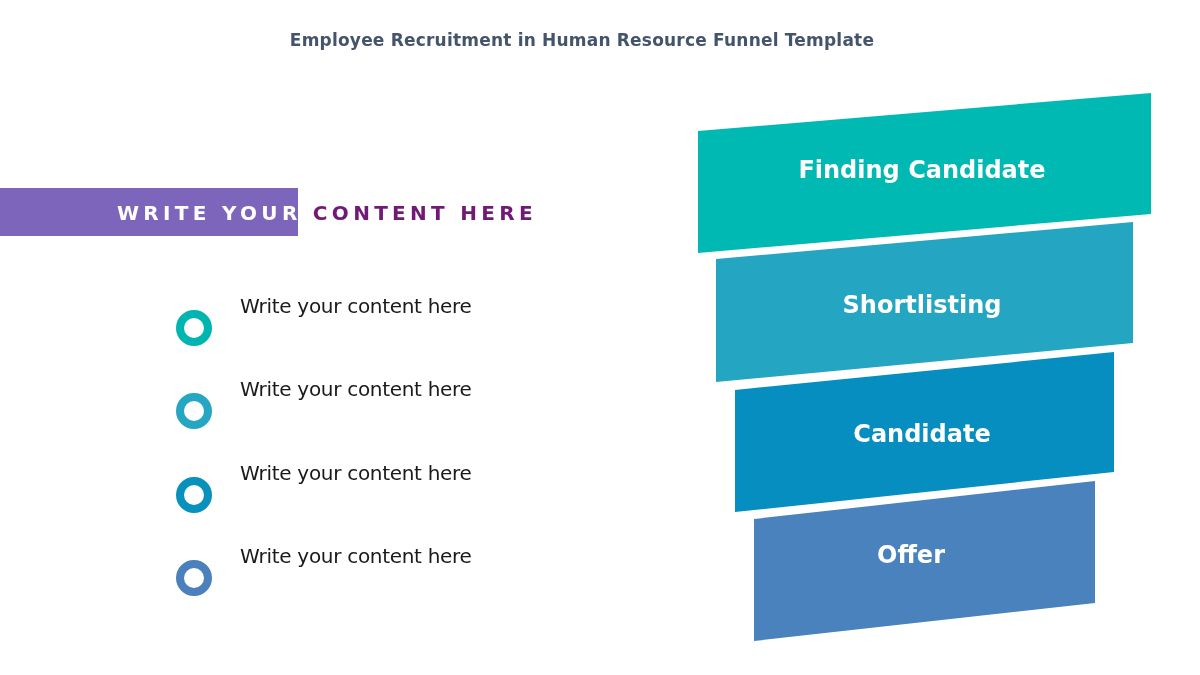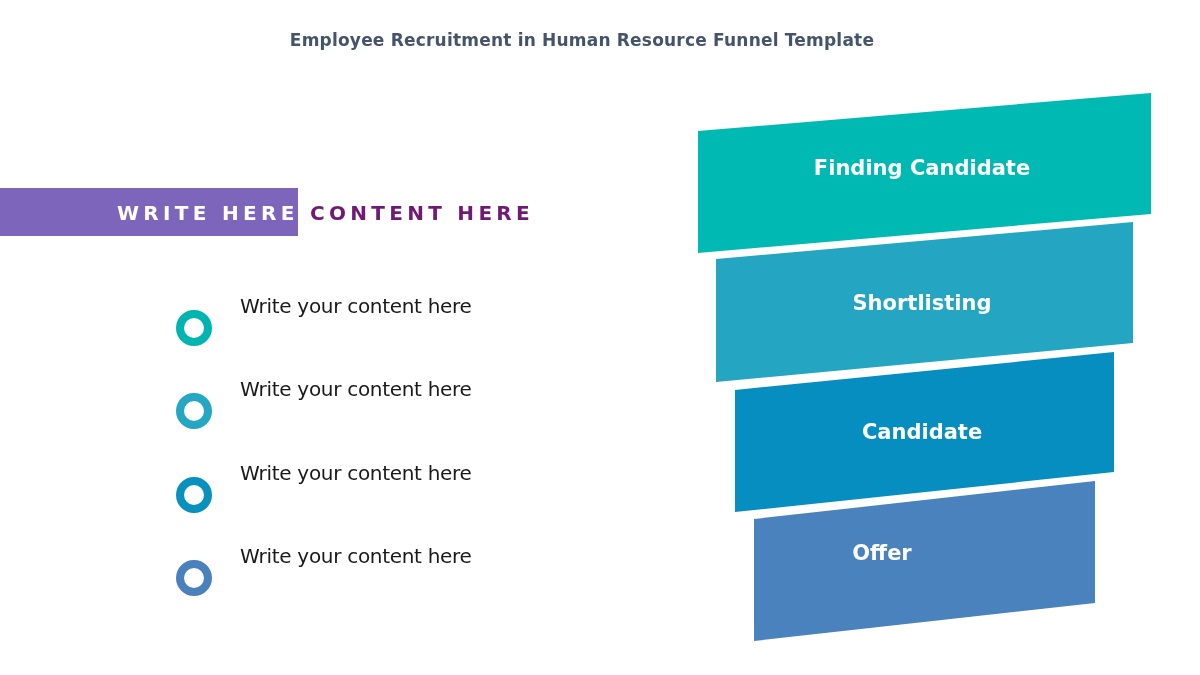--- a/index.html
+++ b/index.html
@@ -13,30 +13,30 @@
                  font-weight:bold; font-size:20px; letter-spacing:4.3px; white-space:nowrap; line-height:26px; }
   .banner-text .w { color:#ffffff; }
   .banner-text .g { color:#701a75; }
   .list-item { position:absolute; left:176px; width:360px; height:40px; }
   .ring { position:absolute; left:0; top:0; width:36px; height:36px; border-radius:50%;
           box-sizing:border-box; border:8px solid #00b5b0; }
   .item-text { position:absolute; left:64px; top:-16px; font-family:"DejaVu Sans", sans-serif;
                font-size:20px; color:#1a1a1a; white-space:nowrap; letter-spacing:-0.3px; }
   svg.funnel { position:absolute; left:0; top:0; width:1200px; height:675px; }
   .stage-label { position:absolute; width:300px; text-align:center; color:#ffffff;
-                 font-family:"DejaVu Sans", sans-serif; font-weight:bold; font-size:21px; letter-spacing:0px; }
+                 font-family:"DejaVu Sans", sans-serif; font-weight:bold; font-size:24px; letter-spacing:0px; }
 </style>
 </head>
 <body>
 
 <div class="title">Employee Recruitment in Human Resource Funnel Template</div>
 
 <div class="banner-bar"></div>
 <div class="banner-text">
-  <span class="w">WRITE HERE</span><span class="g"> CONTENT HERE</span>
+  <span class="w">WRITE YOUR</span><span class="g"> CONTENT HERE</span>
 </div>
 
 <div class="list-item" style="top:310px;">
   <div class="ring" style="border-color:#00b5b0;"></div>
   <div class="item-text">Write your content here</div>
 </div>
 <div class="list-item" style="top:393px;">
   <div class="ring" style="border-color:#25a6c3;"></div>
   <div class="item-text">Write your content here</div>
 </div>
@@ -52,13 +52,13 @@
 <svg class="funnel" viewBox="0 0 1200 675">
   <polygon points="698,131 1151,93 1151,214 698,253" fill="#00b9b3"></polygon>
   <polygon points="716,259 1133,222 1133,343 716,382" fill="#24a5c1"></polygon>
   <polygon points="735,390 1114,352 1114,472 735,512" fill="#058ebf"></polygon>
   <polygon points="754,519 1095,481 1095,603 754,641" fill="#4a82bd"></polygon>
 </svg>
 
 <div class="stage-label" style="left:772px; top:156px;">Finding Candidate</div>
 <div class="stage-label" style="left:772px; top:291px;">Shortlisting</div>
 <div class="stage-label" style="left:772px; top:420px;">Candidate</div>
-<div class="stage-label" style="left:732px; top:541px;">Offer</div>
+<div class="stage-label" style="left:761px; top:541px;">Offer</div>
 
 </body></html>

